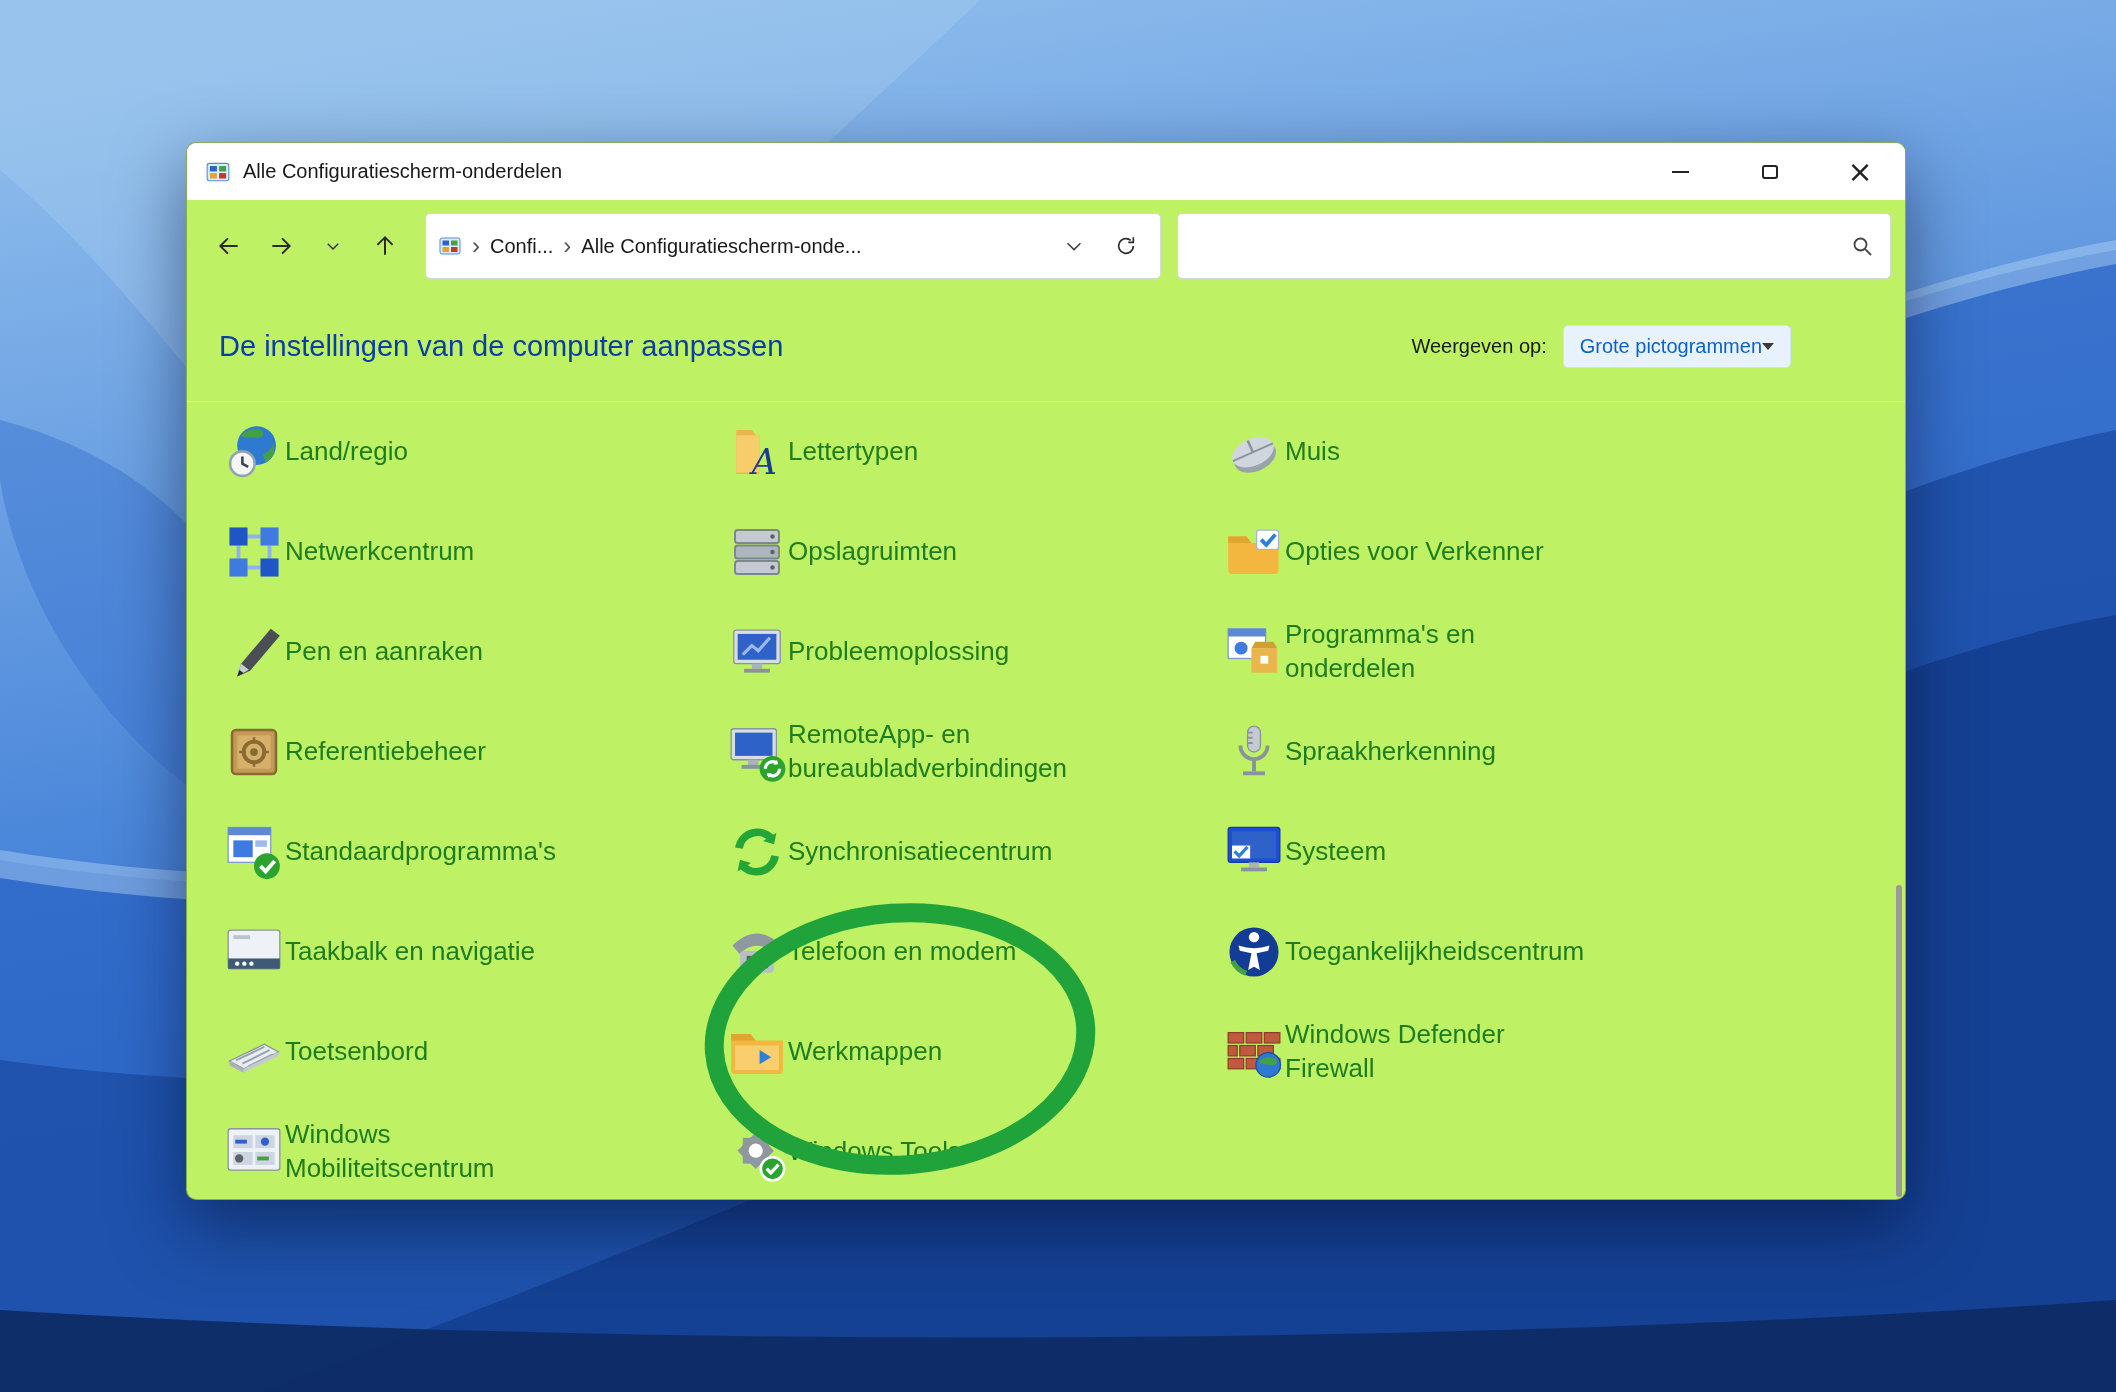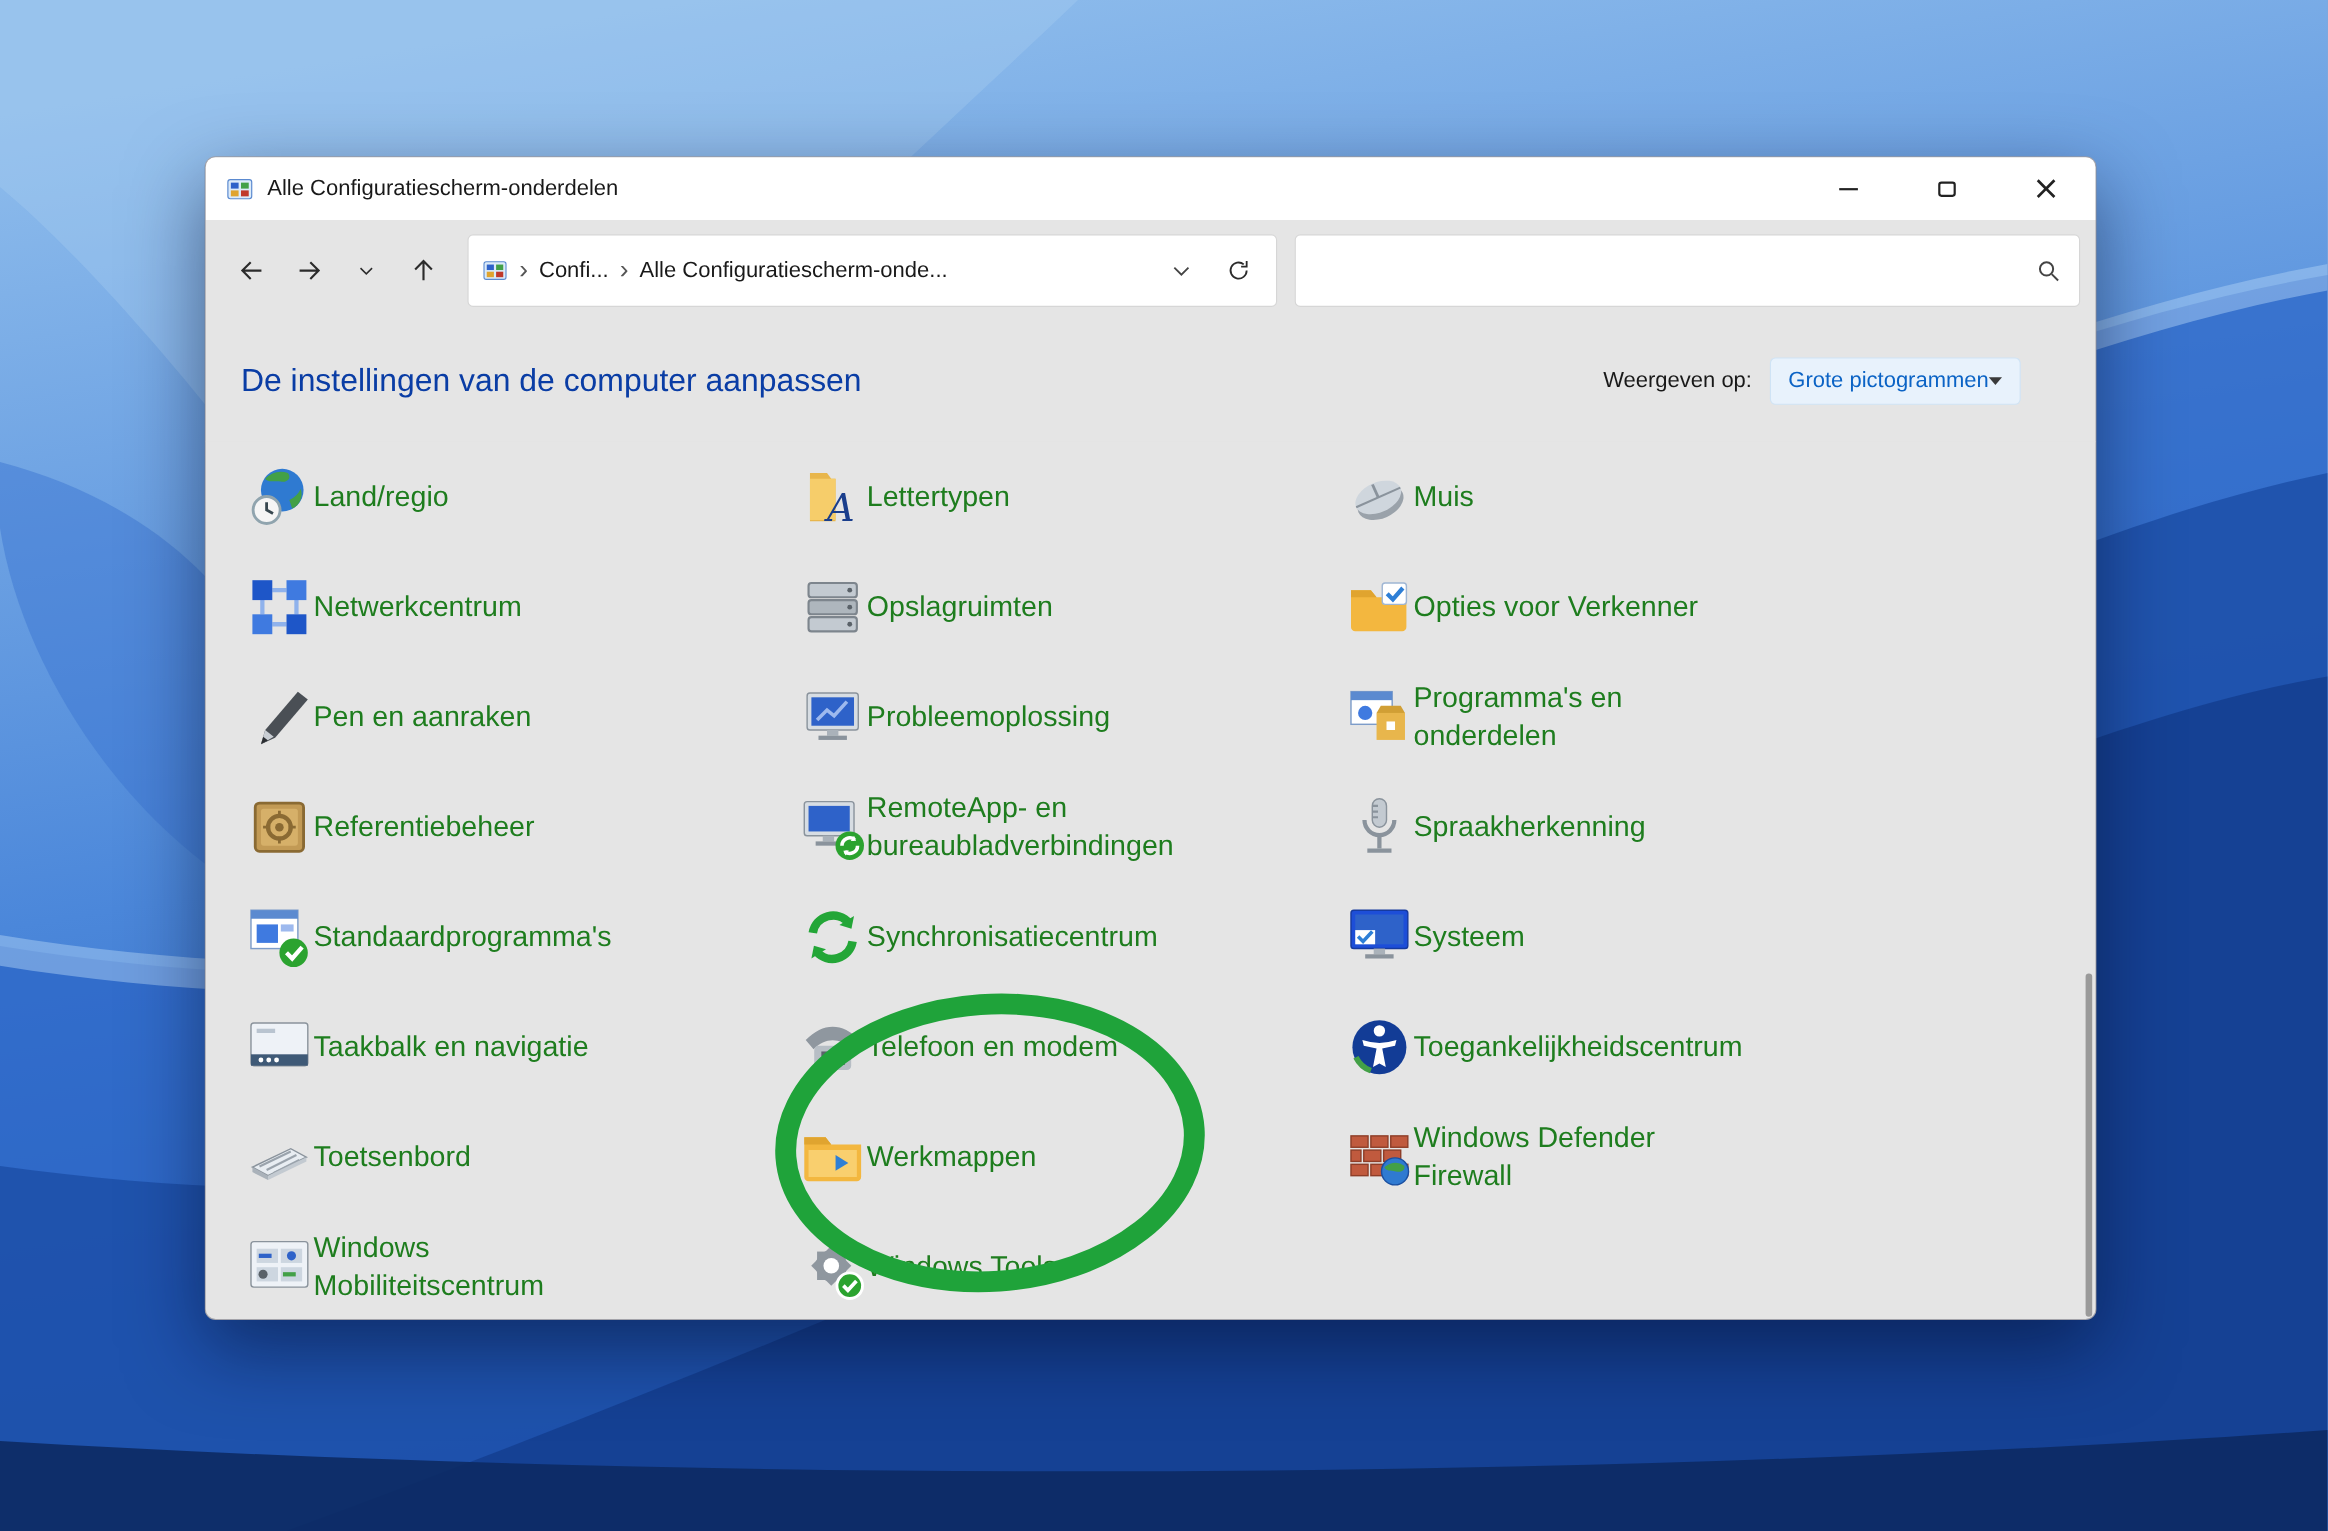--- a/index.html
+++ b/index.html
@@ -5,21 +5,21 @@
   * { margin:0; padding:0; box-sizing:border-box; }
   html,body { width:2116px; height:1392px; overflow:hidden; }
   body { font-family:"Liberation Sans","DejaVu Sans",sans-serif; position:relative; background:#3f7fd0; }
 
   
   .desktop { position:absolute; inset:0; }
   .desktop svg { position:absolute; inset:0; width:100%; height:100%; display:block; }
 
   
   .window { position:absolute; left:186px; top:142px; width:1720px; height:1058px;
-            background:#e5e5e5; border-radius:10px; overflow:hidden;
+            background:#bef264; border-radius:10px; overflow:hidden;
             border:1px solid rgba(40,40,60,.35);
             box-shadow:0 26px 70px rgba(0,10,40,.5); }
 
   
   .titlebar { height:57px; display:flex; align-items:center; padding-left:18px; background:#fff; }
   .app-icon { width:26px; height:26px; margin-right:12px; flex:none; }
   .app-icon svg { width:100%; height:100%; }
   .win-title { font-size:20px; color:#191919; }
   .win-controls { margin-left:auto; display:flex; height:100%; }
   .win-btn { width:90px; height:100%; display:flex; align-items:center; justify-content:center; cursor:default; }
@@ -41,21 +41,21 @@
   .addr-right { margin-left:auto; display:flex; align-items:center; }
   .addr-btn { width:52px; height:52px; display:flex; align-items:center; justify-content:center; }
   .addr-btn svg { width:22px; height:22px; }
   .searchbar { flex:1; height:66px; border:1px solid #d6d6d6; border-radius:5px; background:#fff;
                margin-left:16px; display:flex; align-items:center; padding:0 16px; }
   .searchbar input { flex:1; border:none; outline:none; font-size:20px; color:#222; background:transparent;
                      font-family:"Liberation Sans","DejaVu Sans",sans-serif; }
   .search-icon svg { width:24px; height:24px; display:block; }
 
   
-  .cp-header { height:110px; display:flex; align-items:center; padding:0 68px 0 32px; border-bottom:1px solid #e4e4e4; }
+  .cp-header { height:110px; display:flex; align-items:center; padding:0 114px 0 32px; border-bottom:1px solid #e4e4e4; }
   .cp-title { font-size:29px; color:#0a3da5; font-weight:400; }
   .view-group { margin-left:auto; display:flex; align-items:center; gap:16px; }
   .view-label { font-size:20px; color:#191919; }
   .view-dropdown { background:#e8f2fc; border:1px solid #cfe3f5; color:#0b63c5; font-size:20px;
                    padding:9px 16px; border-radius:5px; display:flex; align-items:center; white-space:nowrap; }
   .caret-down { width:0; height:0; border-left:6px solid transparent; border-right:6px solid transparent;
                 border-top:7px solid #3a3a3a; display:block; }
 
   
   .items { display:grid; grid-template-columns:503px 497px 1fr; grid-auto-rows:100px;

